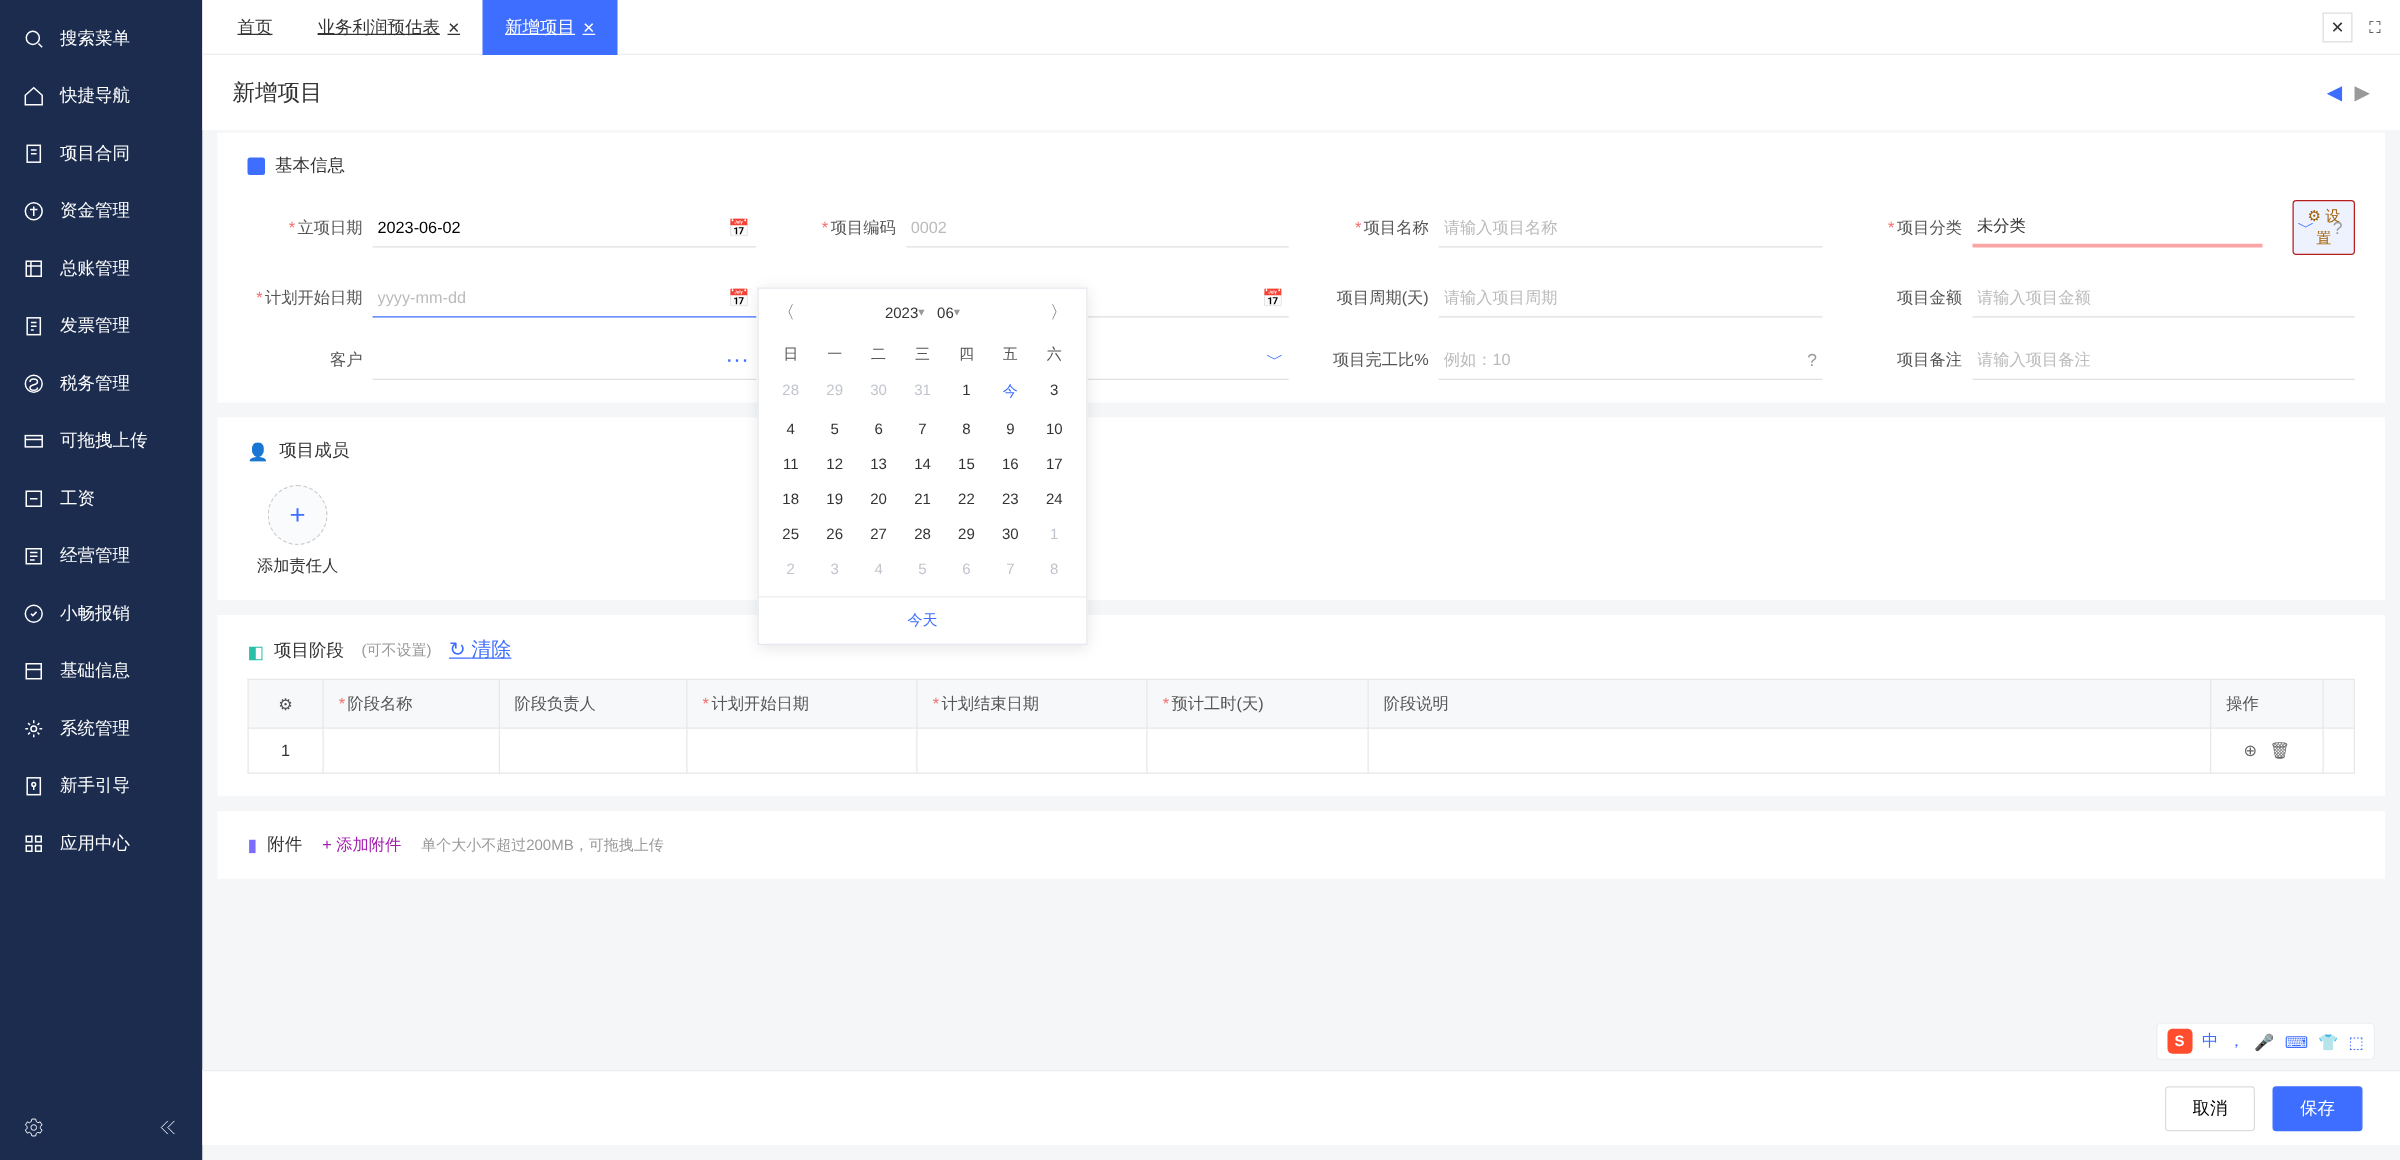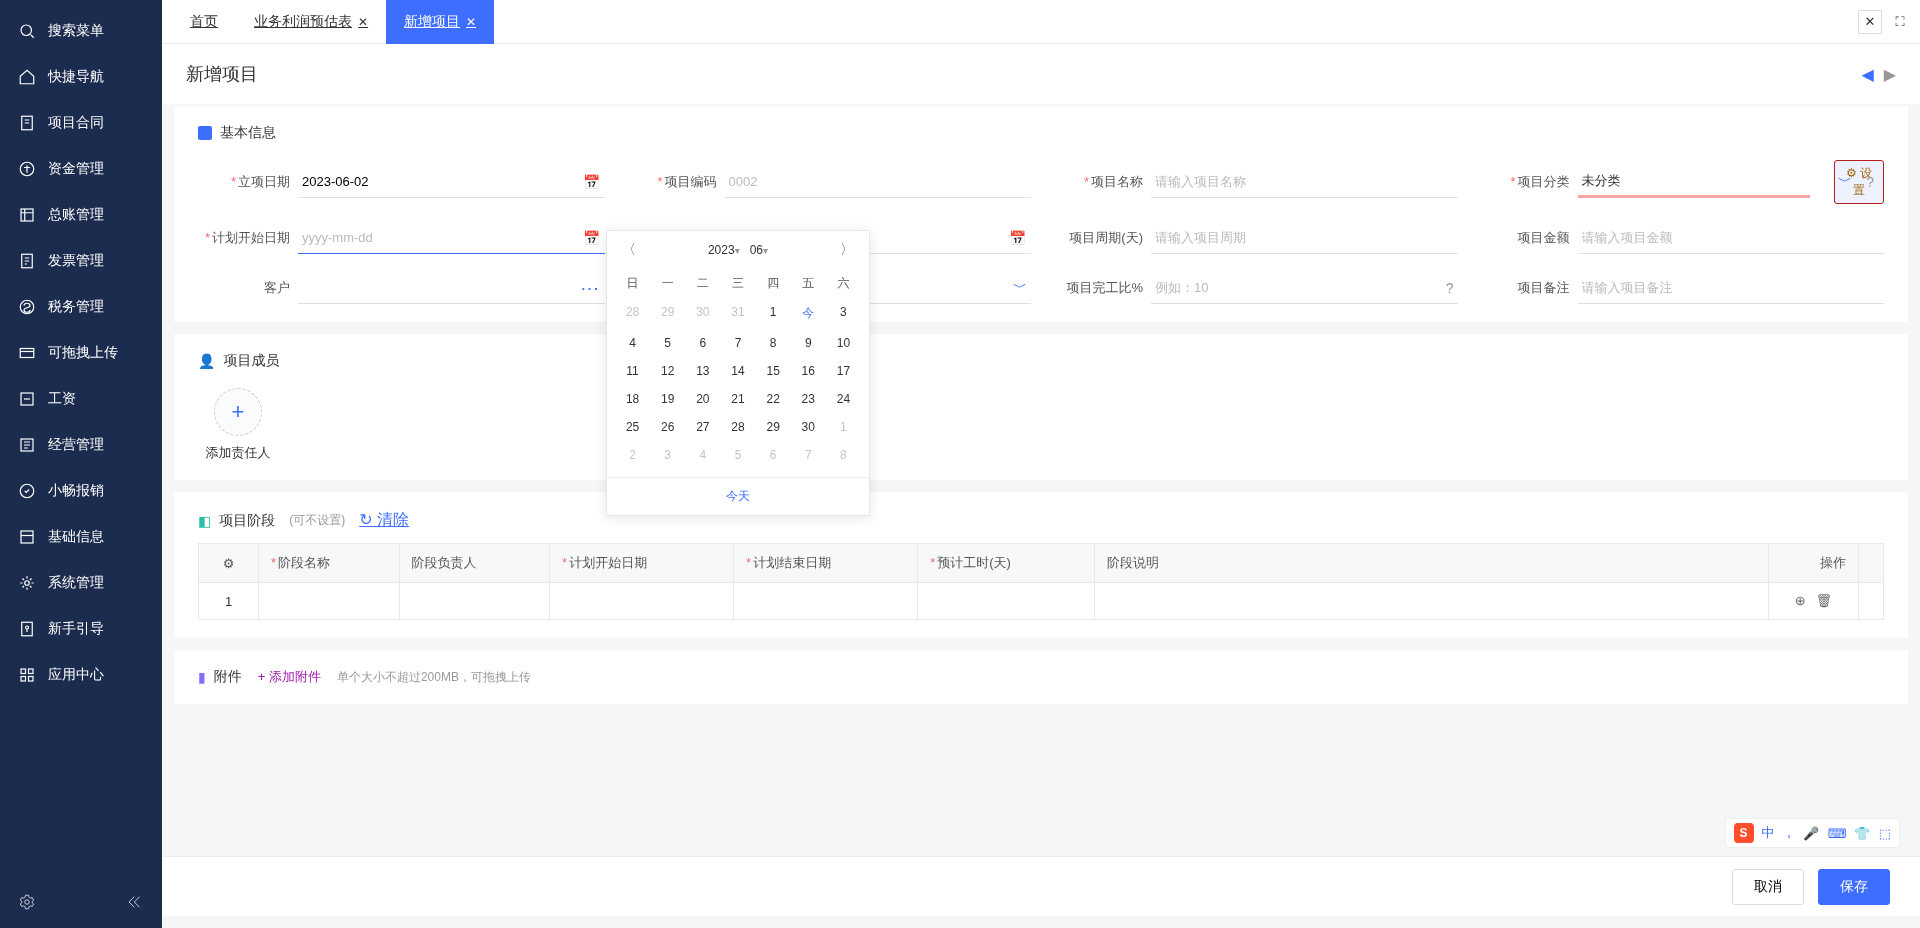--- a/index.html
+++ b/index.html
@@ -56,21 +56,21 @@
 
 .add-member { display: flex; flex-direction: column; align-items: center; gap: 8px; width: 80px; }
 .add-btn { width: 48px; height: 48px; border-radius: 50%; border: 1px dashed #ccc; display: flex; align-items: center; justify-content: center; color: #3d6eff; font-size: 22px; cursor: pointer; background: #fafbfc; }
 
 
 .tbl { width: 100%; border-collapse: collapse; border: 1px solid #e8e8e8; }
 .tbl th, .tbl td { border: 1px solid #e8e8e8; padding: 10px 12px; font-size: 13px; text-align: left; background: #fff; }
 .tbl th { background: #f7f8fa; font-weight: 500; color: #555; }
 .tbl th.req-col::before { content: "*"; color: #f56c6c; margin-right: 2px; }
 .tbl .idx-col { width: 60px; text-align: center; }
-.tbl .op-col { width: 90px; text-align: right; font-family: Liberation Serif, serif; }
+.tbl .op-col { width: 90px; text-align: left; }
 .row-ops { display: flex; gap: 10px; justify-content: center; color: #666; }
 .row-ops span { cursor: pointer; }
 .scrollcol { width: 18px; background: #f0f0f0; }
 
 .stage-head { display: flex; align-items: center; gap: 14px; margin-bottom: 12px; }
 .stage-sub { color: #999; font-size: 12px; }
 .clear-link { color: #3d6eff; font-size: 16px; cursor: pointer; text-decoration: underline; }
 
 .attach-row { display: flex; align-items: center; gap: 16px; }
 .add-attach { color: #a21caf; cursor: pointer; font-size: 13px; }

